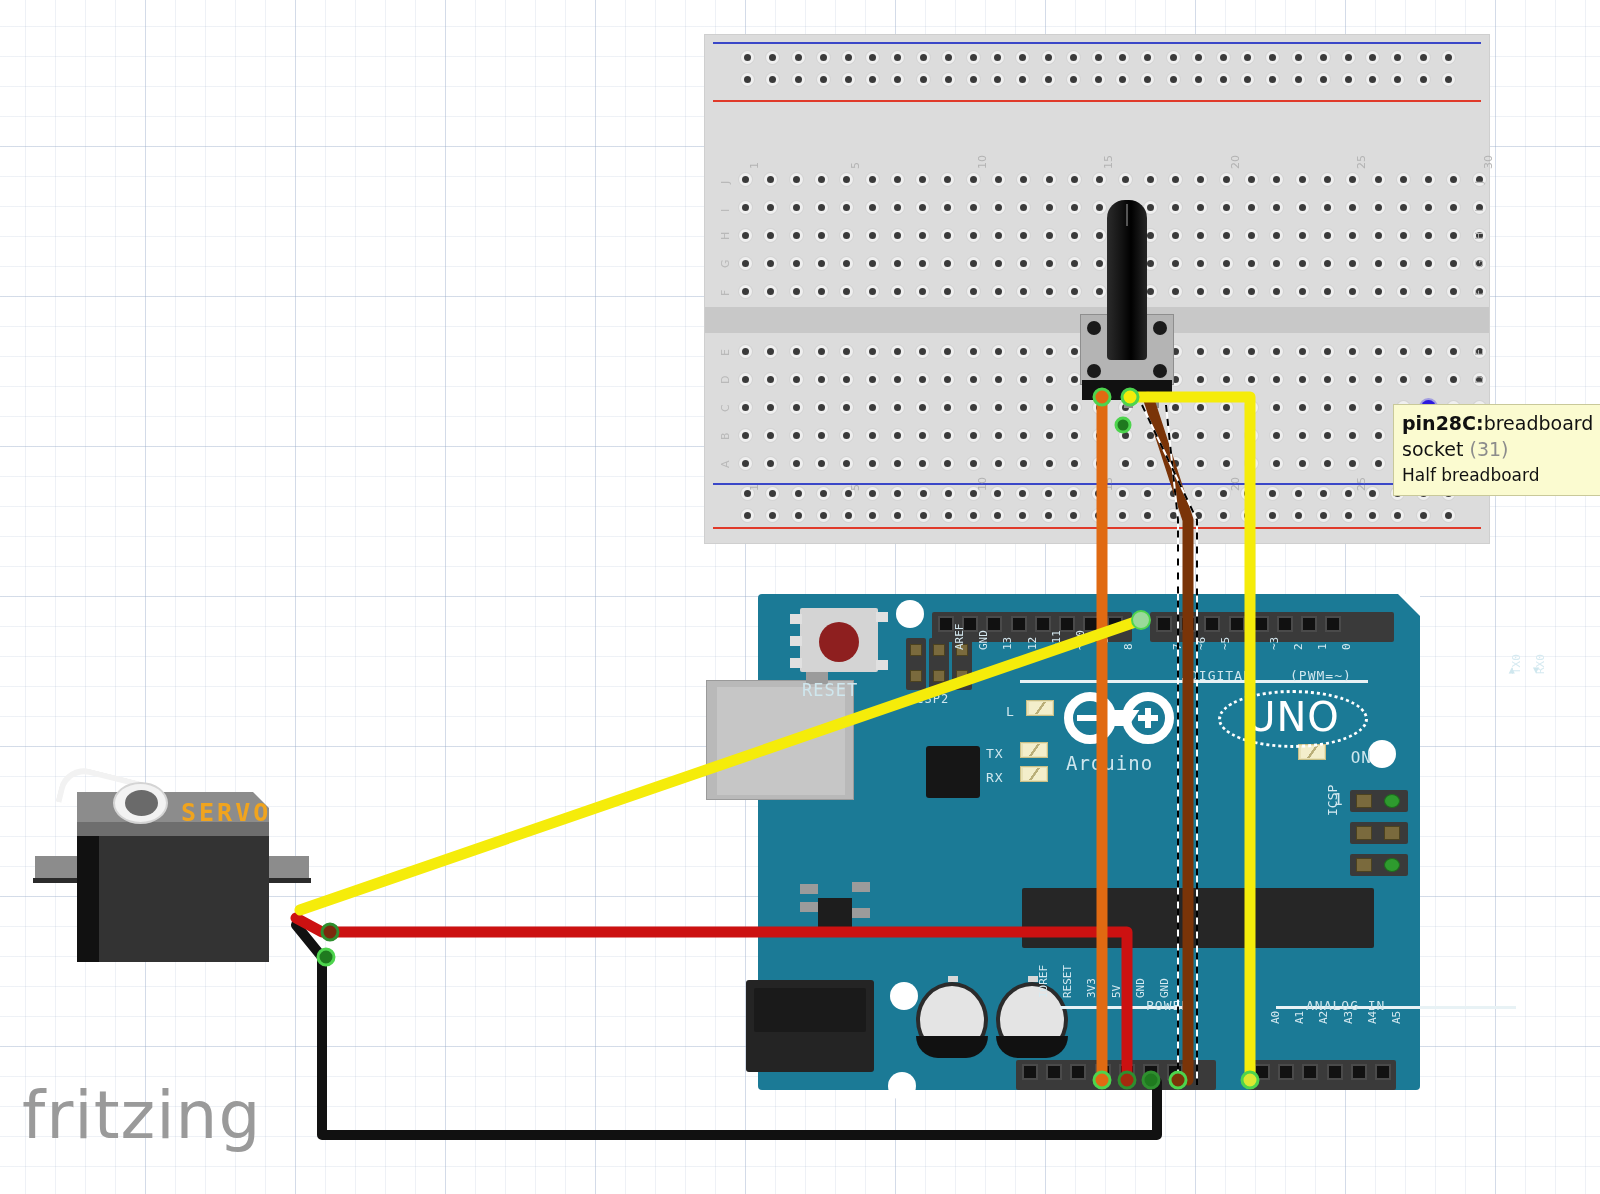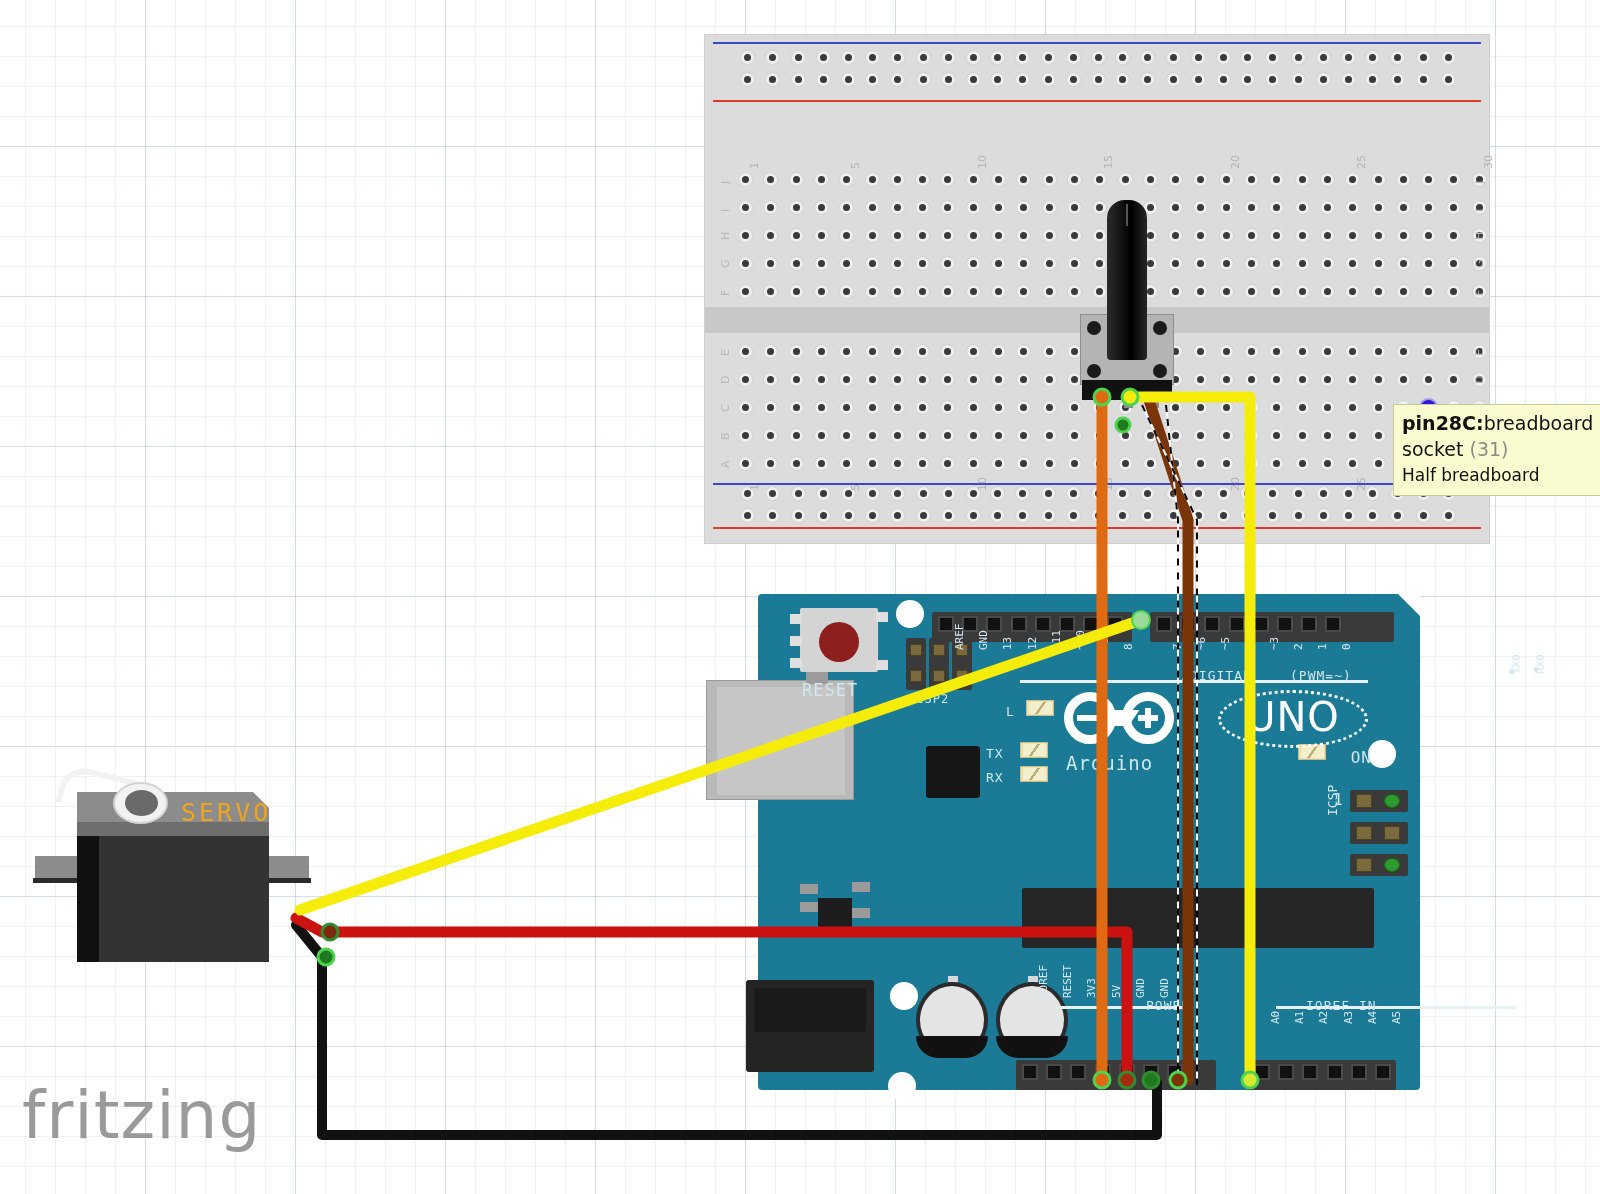--- a/index.html
+++ b/index.html
@@ -113,21 +113,21 @@
   .servo-tab-r{left:220px;}
   .servo-tabline{position:absolute;top:108px;height:5px;background:#2b2b2b;}
   #servo-arm{position:absolute;left:10px;top:2px;width:105px;height:52px;}
   #servo-arm-ring{position:absolute;left:58px;top:10px;width:55px;height:42px;border-radius:50%;
     background:#f2f2f2;border:2px solid #d4d4d4;box-sizing:border-box;}
   #servo-arm-hub{position:absolute;left:70px;top:18px;width:33px;height:26px;border-radius:50%;background:#6a6a6a;}
   #servo-arm-tail{position:absolute;left:4px;top:0;width:76px;height:34px;
     border-top:6px solid #f2f2f2;border-left:6px solid #f2f2f2;border-radius:26px 0 0 0;
     transform:rotate(14deg);}
   #servo-label{position:absolute;left:136px;top:28px;color:#f0a41e;font-size:25px;
-    font-weight:normal;letter-spacing:3px;font-family:"DejaVu Sans Mono", monospace;}
+    font-weight:bold;letter-spacing:3px;font-family:"DejaVu Sans Mono", monospace;}
   #servo-dark-l{position:absolute;left:32px;top:66px;width:22px;height:126px;background:#111;}
 
   
   svg#wires{position:absolute;left:0;top:0;width:1600px;height:1194px;pointer-events:none;}
 
   
   #tooltip{position:absolute;left:1393px;top:404px;width:216px;
     background:#fbfbd0;border:1px solid #c9c99a;padding:5px 8px 7px 8px;
     font-size:19px;line-height:26px;color:#111;box-sizing:border-box;
     font-family:"DejaVu Sans", sans-serif;}
@@ -1618,21 +1618,21 @@
       <div class="pin-lbl" style="left: 535.2px; top: 430px;">A1</div>
       <div class="pin-lbl" style="left: 559.4px; top: 430px;">A2</div>
       <div class="pin-lbl" style="left: 583.6px; top: 430px;">A3</div>
       <div class="pin-lbl" style="left: 607.8px; top: 430px;">A4</div>
       <div class="pin-lbl" style="left: 632px; top: 430px;">A5</div>
     </div>
 
   <div class="white-rule" style="left:302px;top:412px;width:130px"></div>
   <div class="ard-txt" style="left:388px;top:404px">POWER</div>
   <div class="white-rule" style="left:518px;top:412px;width:240px"></div>
-  <div class="ard-txt" style="left:548px;top:404px">IOREF IN</div>
+  <div class="ard-txt" style="left:548px;top:404px">ANALOG IN</div>
 </div>
 
 <div id="servo">
   <div class="servo-tab servo-tab-l"></div>
   <div class="servo-tab servo-tab-r"></div>
   <div class="servo-tabline" style="left:-12px;width:48px"></div>
   <div class="servo-tabline" style="left:218px;width:48px"></div>
   <div id="servo-body"></div>
   <div id="servo-dark-l"></div>
   <div id="servo-top"></div>

